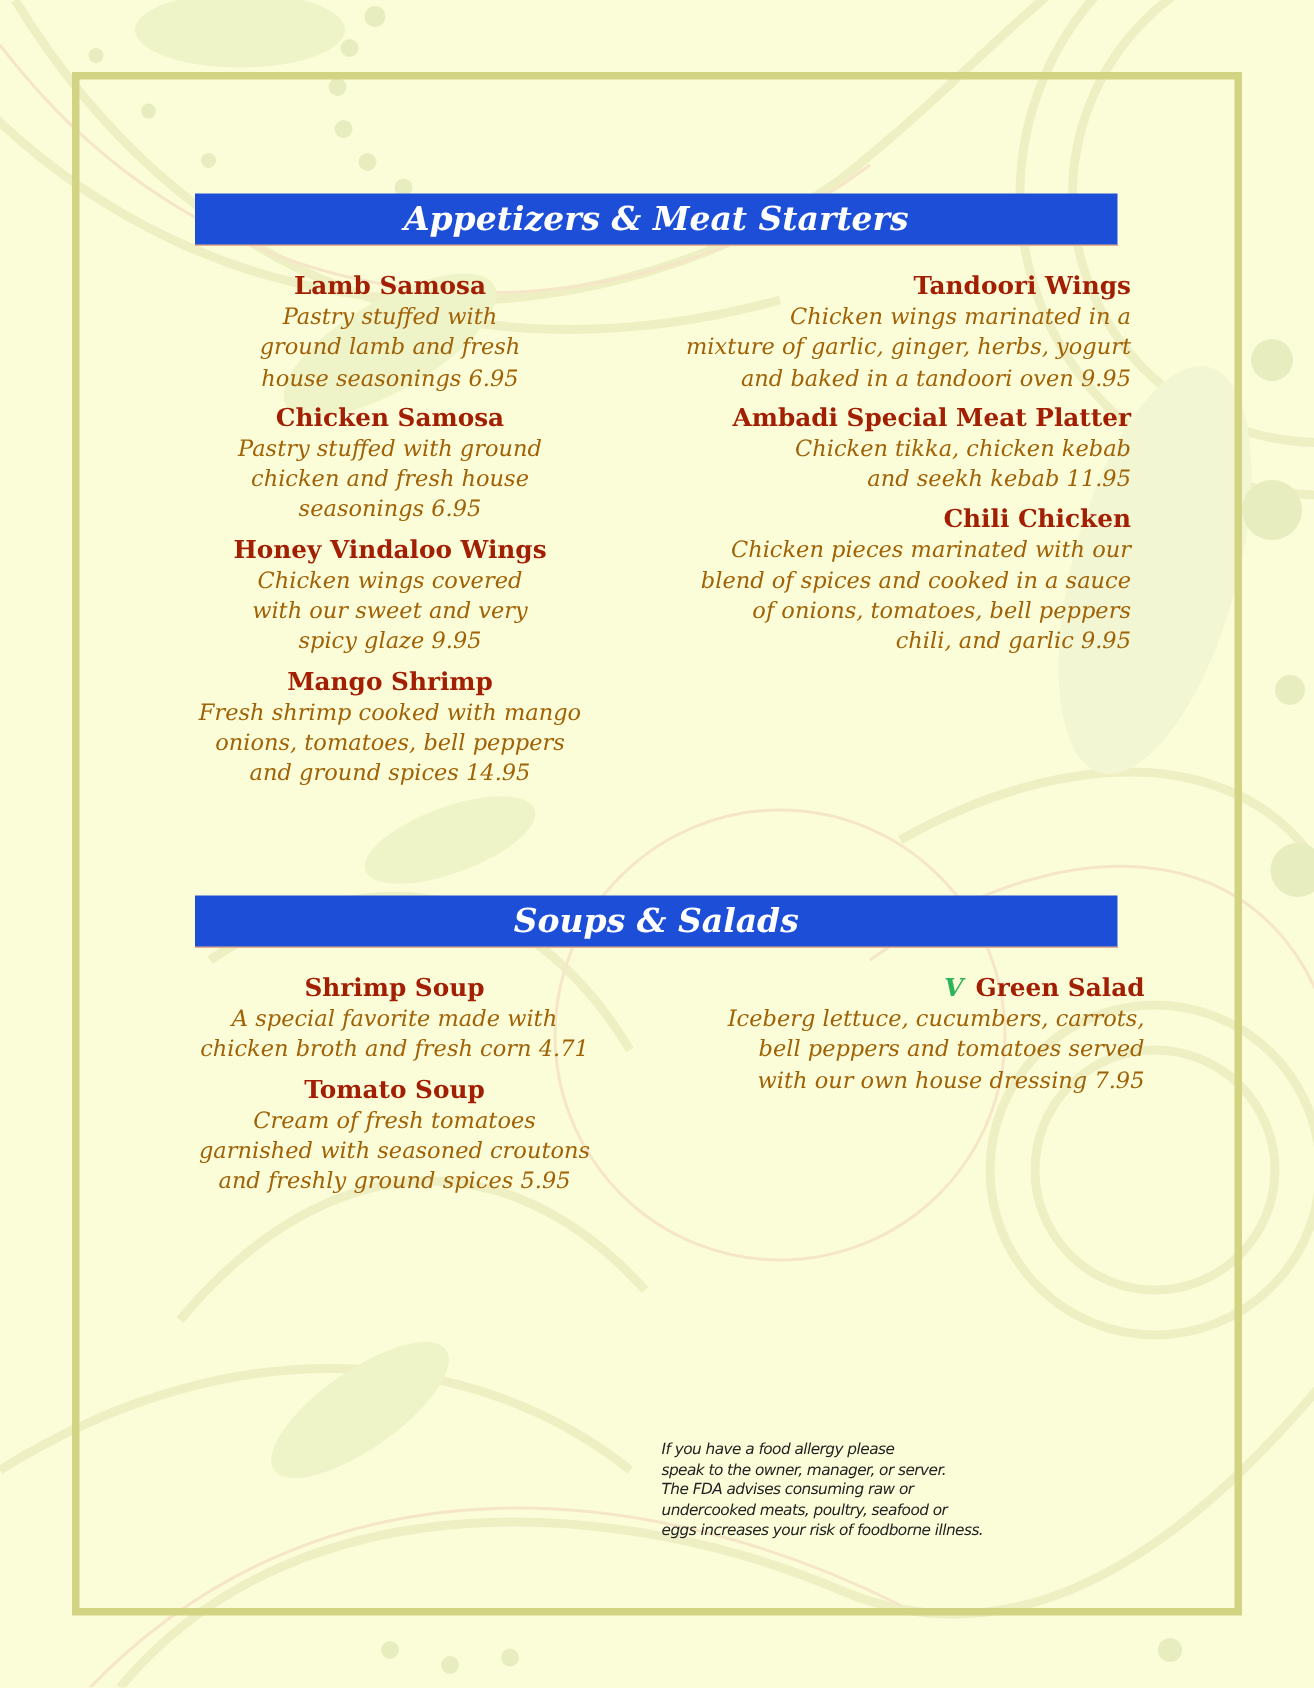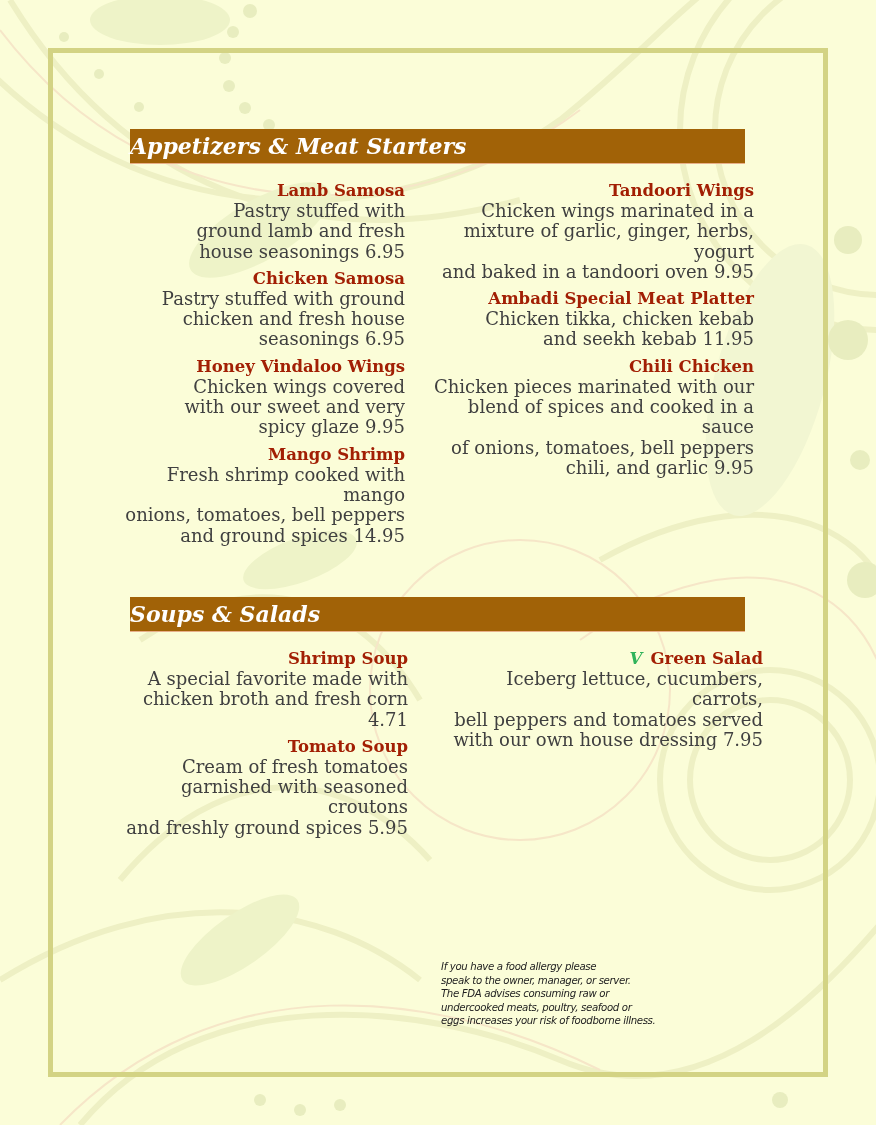--- a/index.html
+++ b/index.html
@@ -8,36 +8,36 @@
     background:#fbfdd8;
     font-family:"DejaVu Serif", serif;
   }
   .bg { position:absolute; left:0; top:0; width:876px; height:1125px; }
   .frame {
     position:absolute; left:48px; top:48px; width:770px; height:1019px;
     border:5px solid #d3d384;
   }
   .banner {
     position:absolute; left:130px; width:615px; height:34px;
-    background:#a16207; color:#fff;
+    background:#1d4ed8; color:#fff;
     font-family:"DejaVu Serif", serif; font-style:italic; font-weight:bold;
-    font-size:22px; line-height:34px; 
+    font-size:22px; line-height:34px; text-align:center;
     border-bottom:1px solid #e8b08a;
   }
   .col { position:absolute; }
-  .col.left { text-align:right; width:290px; }
+  .col.left { text-align:center; width:290px; }
   .col.right { text-align:right; width:330px; }
   .item { margin-bottom:6px; }
   .item-name {
     color:#a21f04; font-weight:bold; font-size:16.5px; line-height:21px;
     font-family:"DejaVu Serif", serif;
   }
   .veg { color:#2fb35a; font-style:italic; font-weight:bold; margin-right:8px; }
   .item-desc {
-    color:#404040; font-size:18px; line-height:20.3px;
+    color:#a16207; font-style:italic; font-size:15px; line-height:20.3px;
     white-space:pre-line;
   }
   .allergy {
     position:absolute; left:441px; top:960px; width:260px;
     font-family:"DejaVu Sans", sans-serif; font-style:italic;
     font-size:10.2px; line-height:13.5px; color:#222; letter-spacing:-0.35px;
     white-space:pre-line;
   }
 </style>
 </head>

